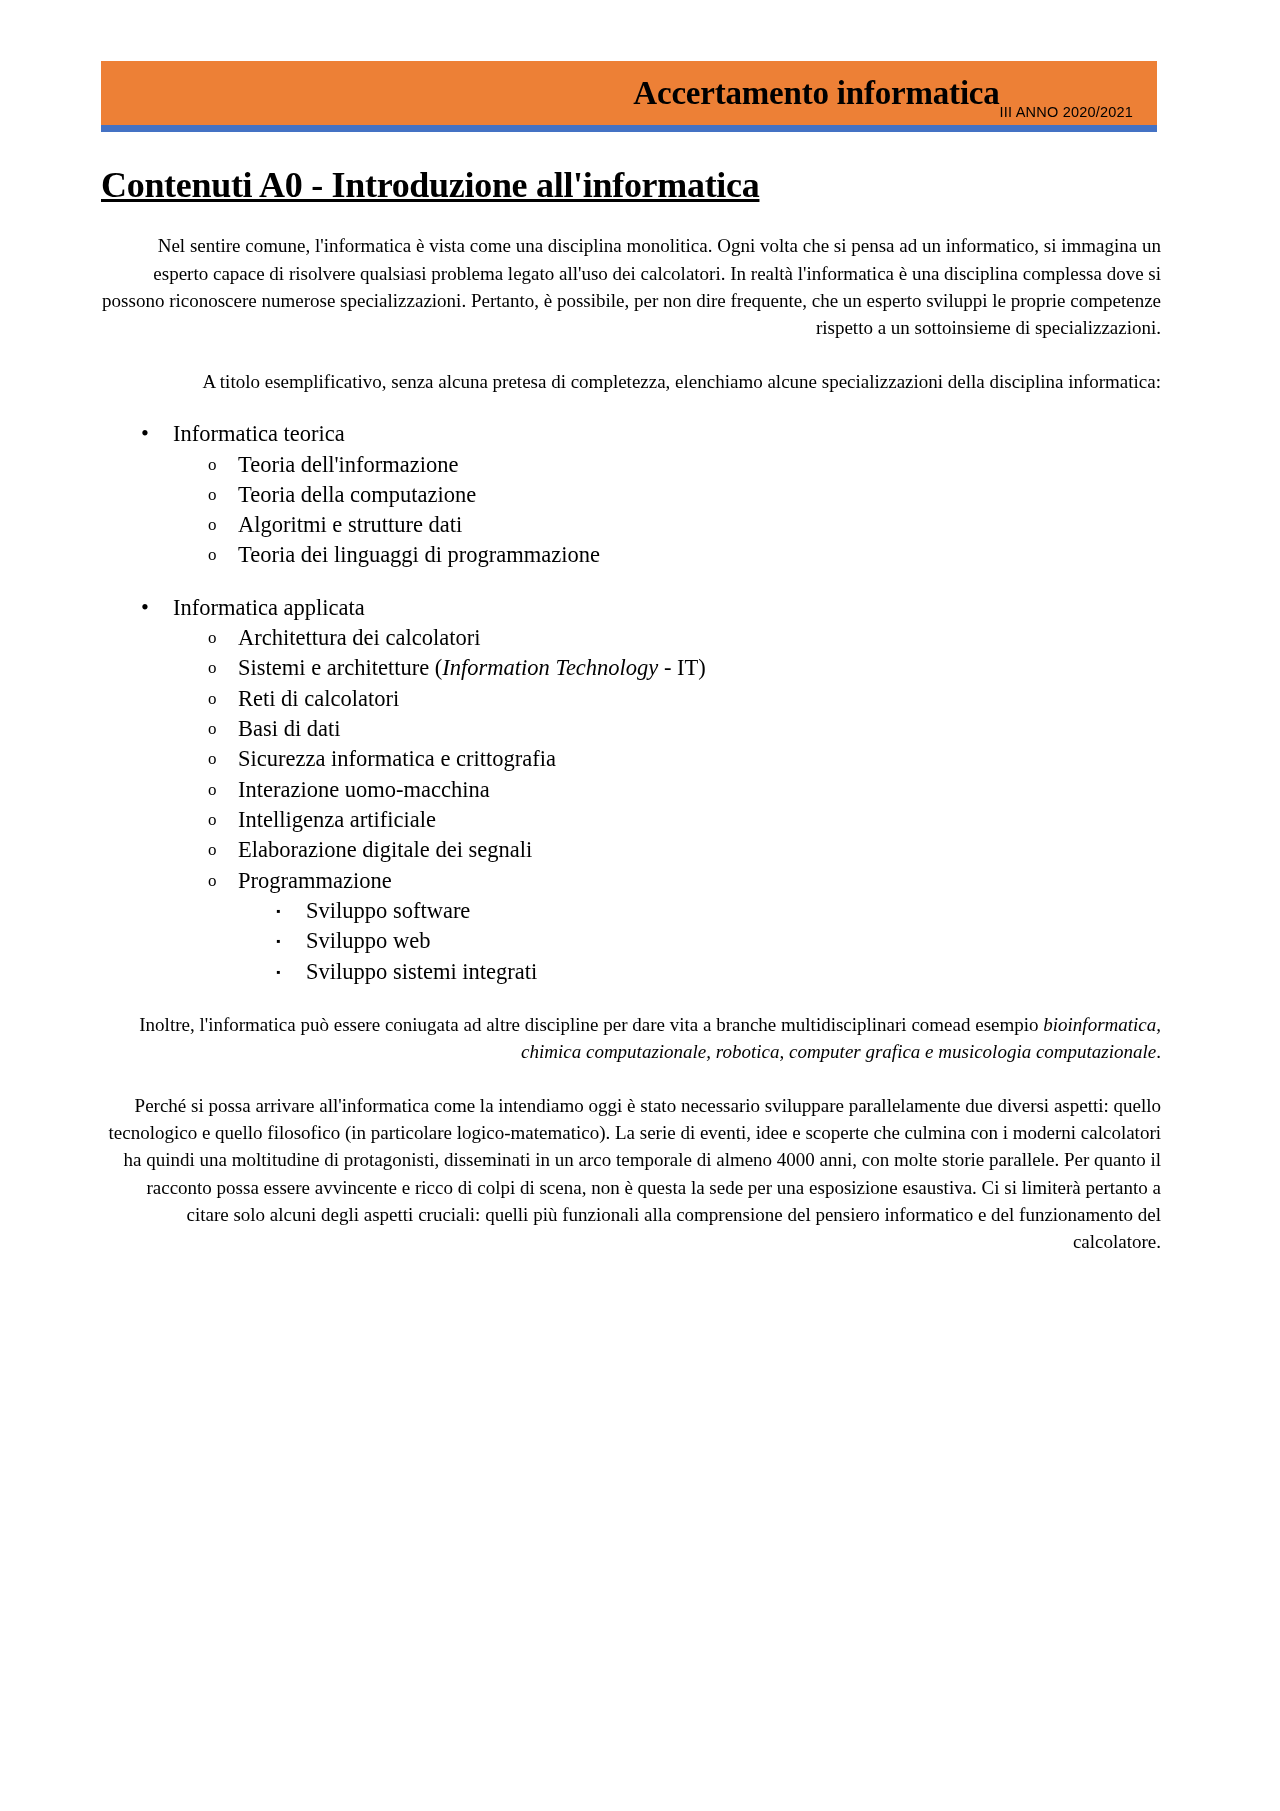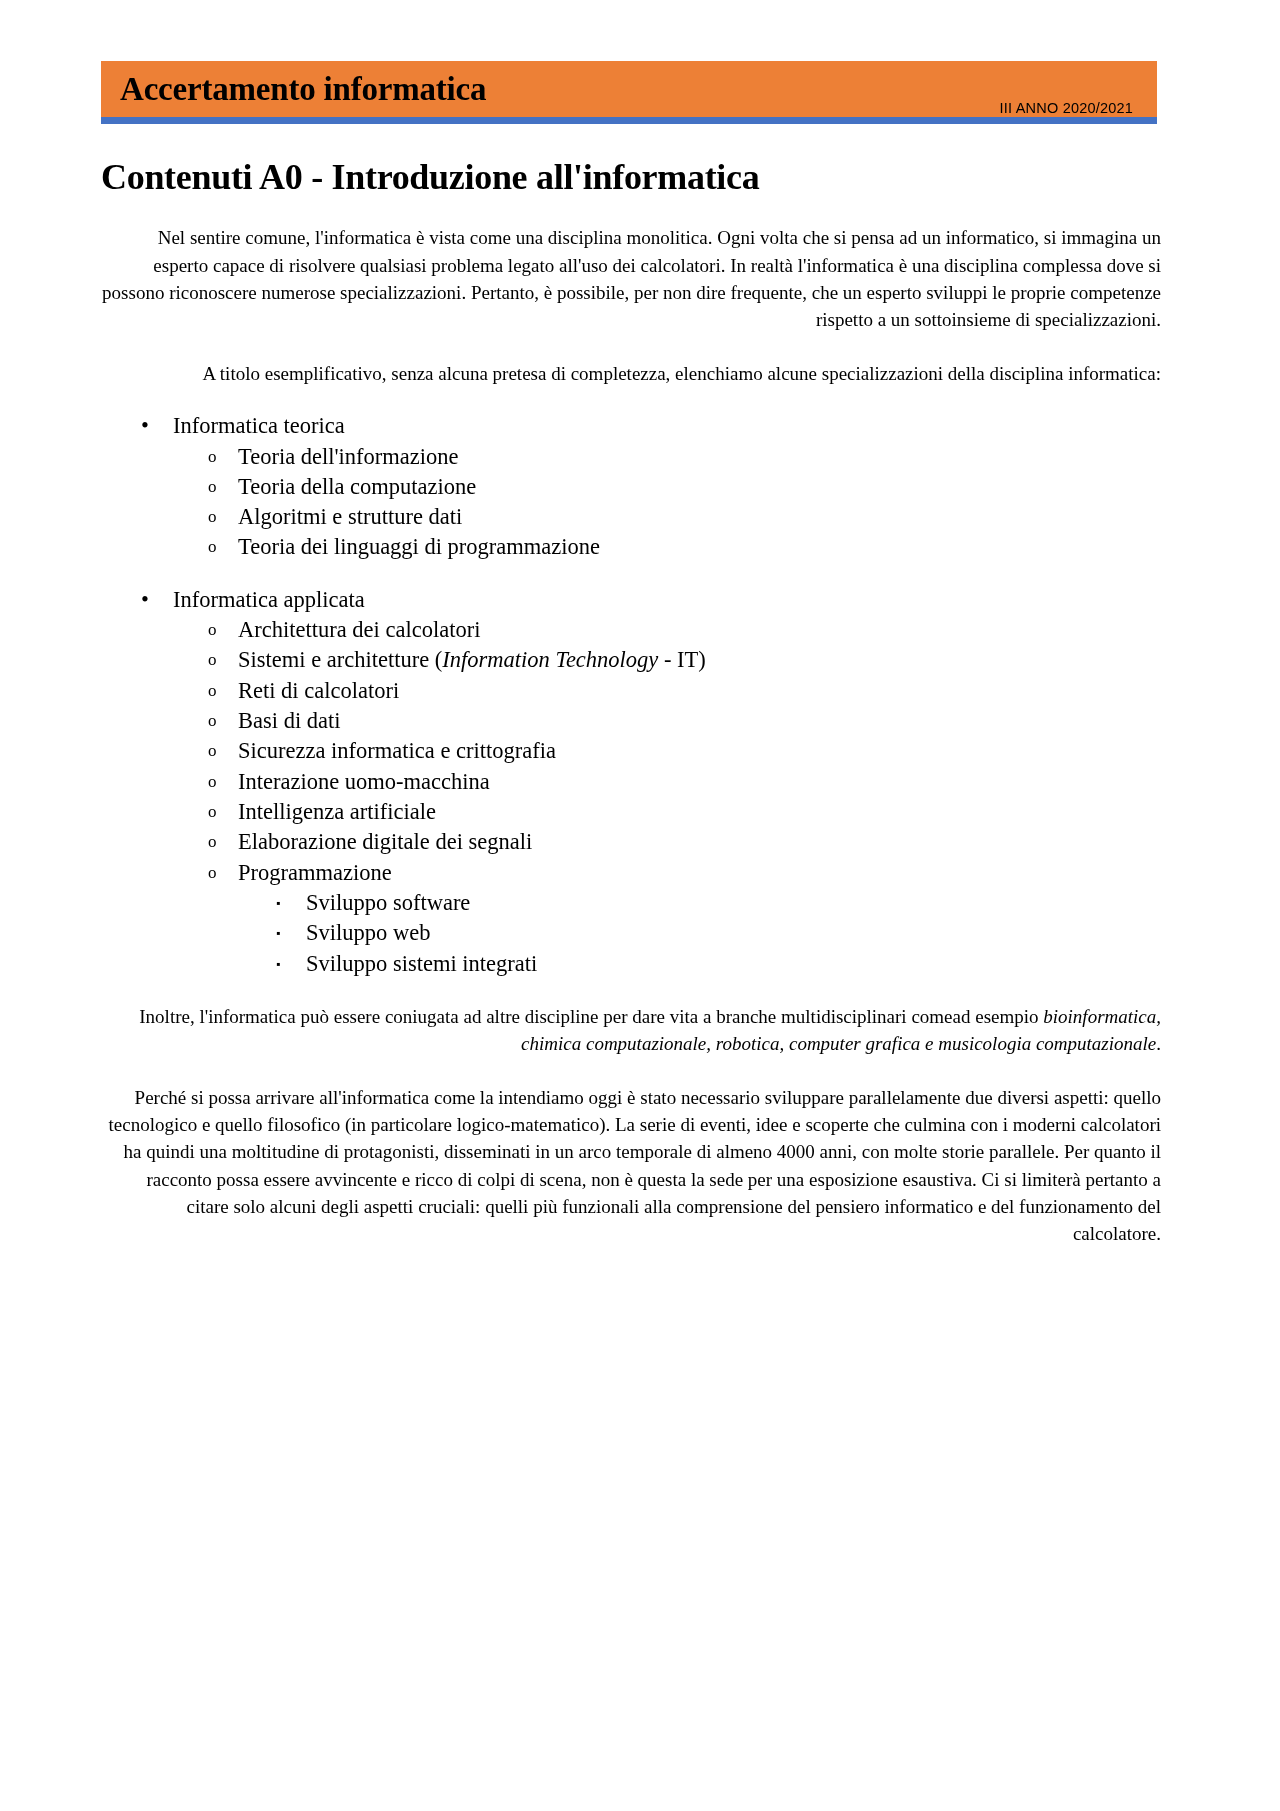--- a/index.html
+++ b/index.html
@@ -25,24 +25,24 @@
 
   
   .header-band {
     position: relative;
     margin: 61px 0 0 101px;
     width: 1056px;
     box-sizing: border-box;
   }
   .header-bar {
     background: #ED8036;
-    height: 56px;
+    height: 64px;
     display: flex;
     align-items: center;
-    justify-content: space-between;
+    justify-content: flex-end;
     padding: 0 18px 0 19px;
     box-sizing: border-box;
   }
   .header-title {
     font-family: "Liberation Serif", "DejaVu Serif", serif;
     font-weight: bold;
     font-size: 33px;
     line-height: 1;
     color: #000000;
     letter-spacing: -0.2px;
@@ -70,20 +70,21 @@
     box-sizing: border-box;
   }
 
   h1.doc-title {
     font-family: "Liberation Serif", "DejaVu Serif", serif;
     font-weight: bold;
     font-size: 36px;
     line-height: 1.15;
     margin: 33px 0 15px 0;
     letter-spacing: -0.3px;
+    text-decoration: underline;
   }
 
   h2.section-title {
     font-family: "Liberation Serif", "DejaVu Serif", serif;
     font-weight: bold;
     font-size: 21px;
     line-height: 1.2;
     margin: 32px 0 0 0;
     letter-spacing: -0.1px;
   }

